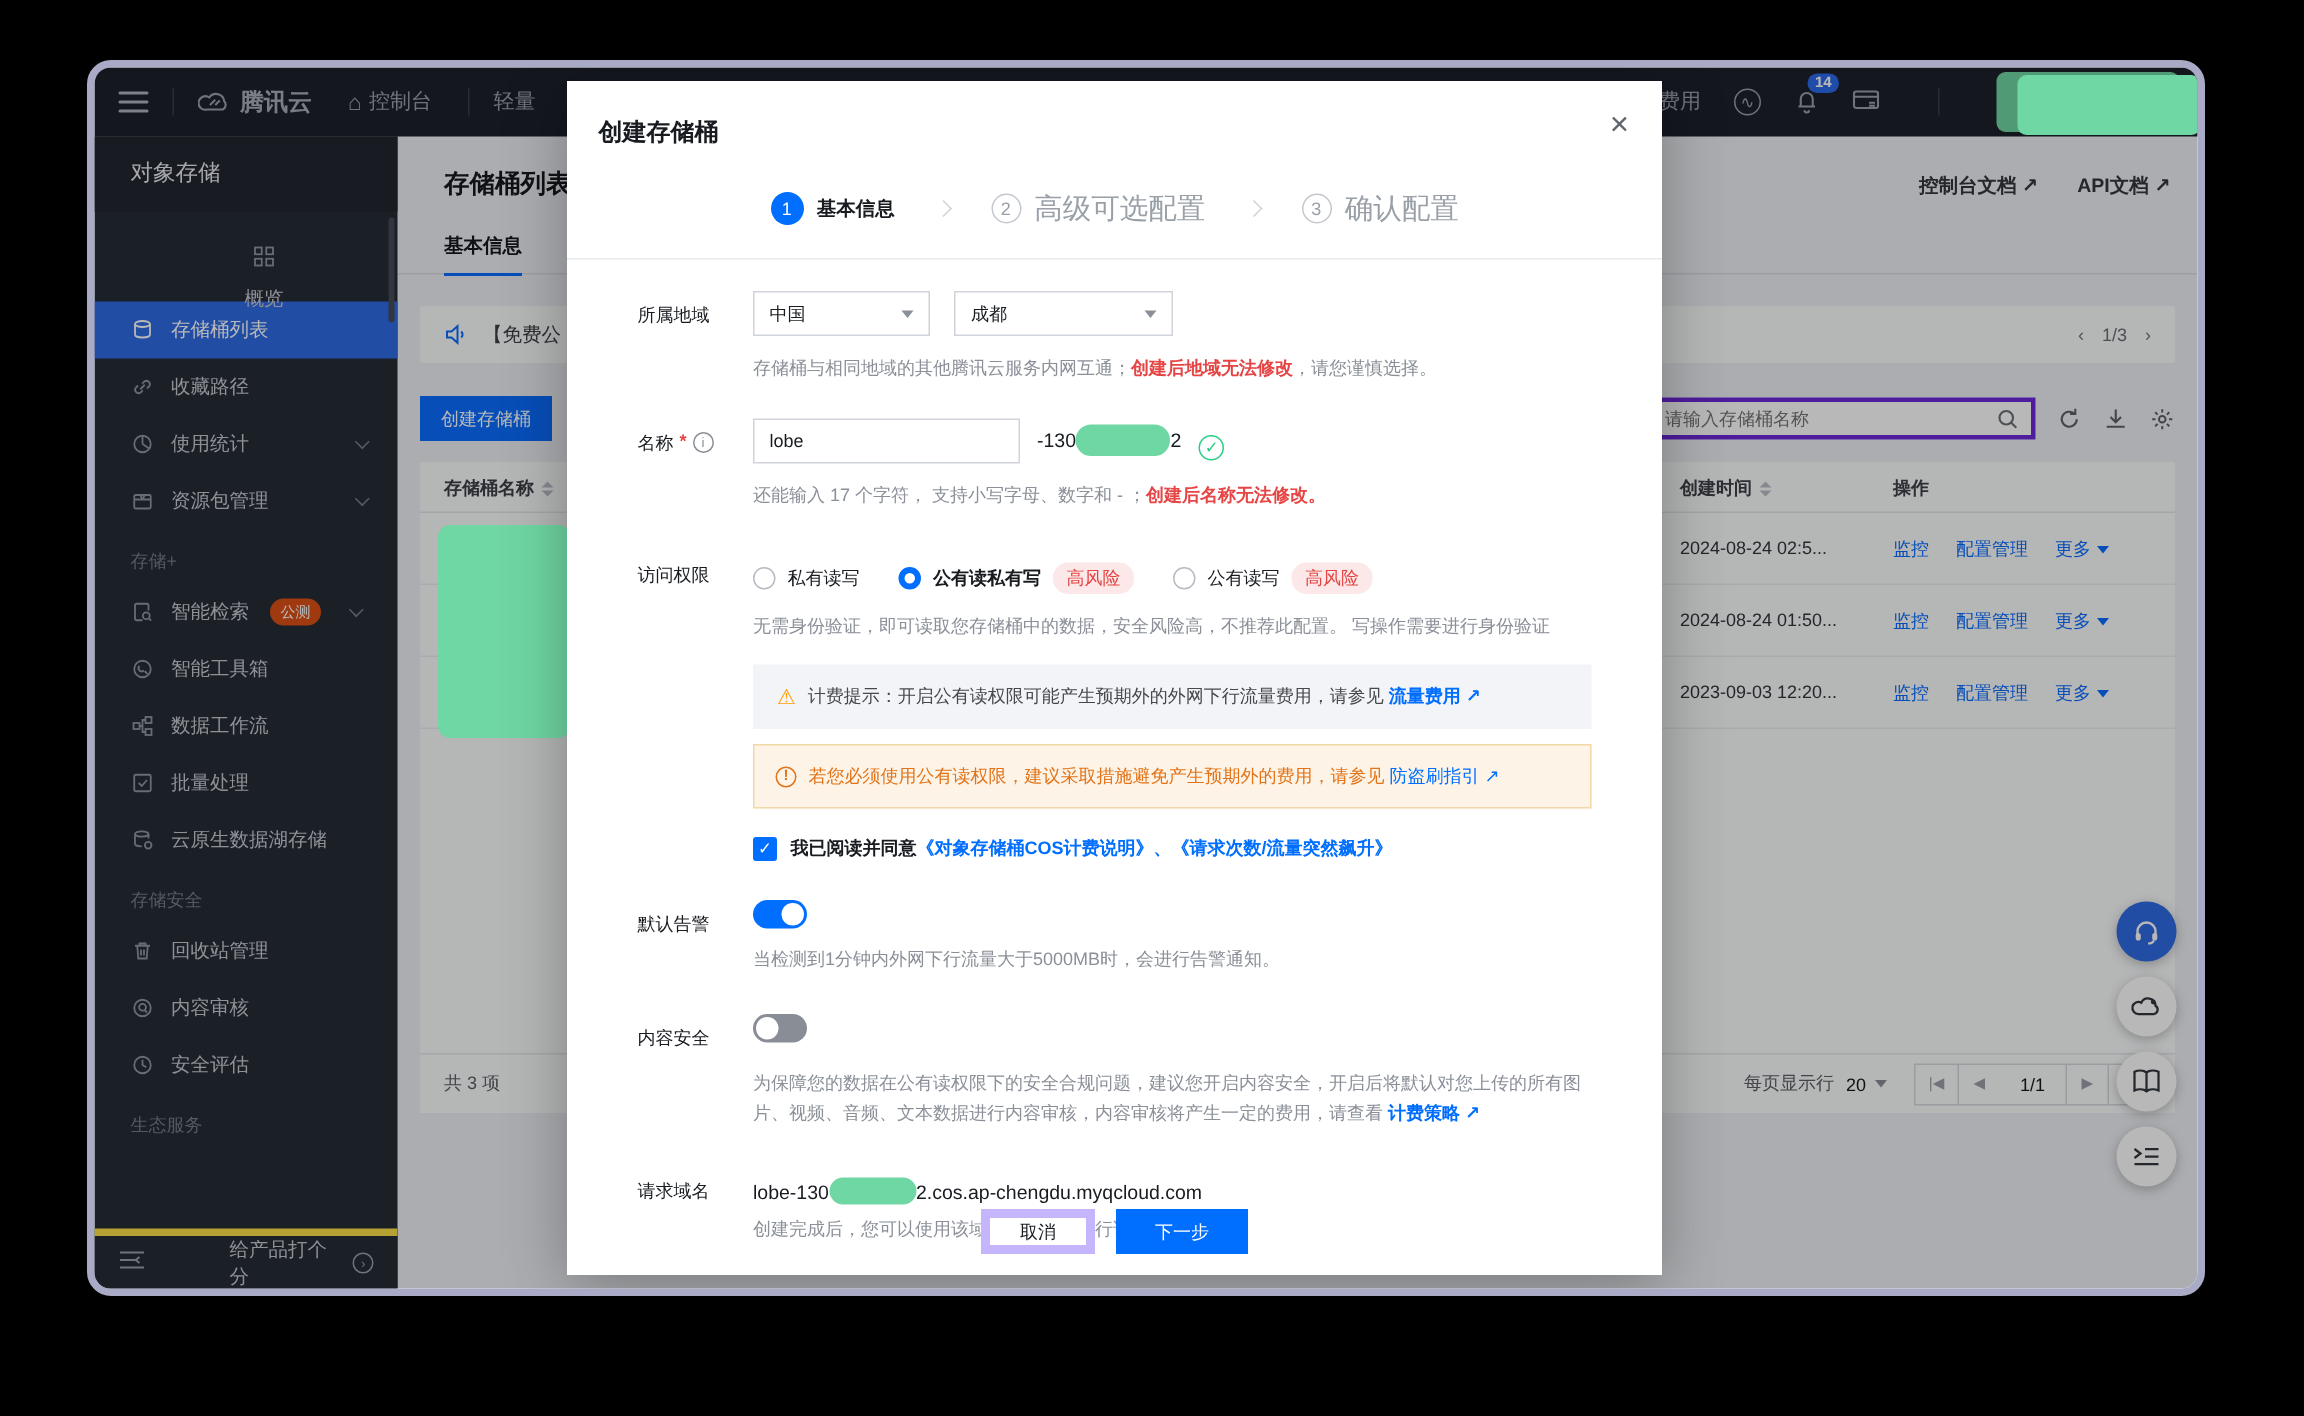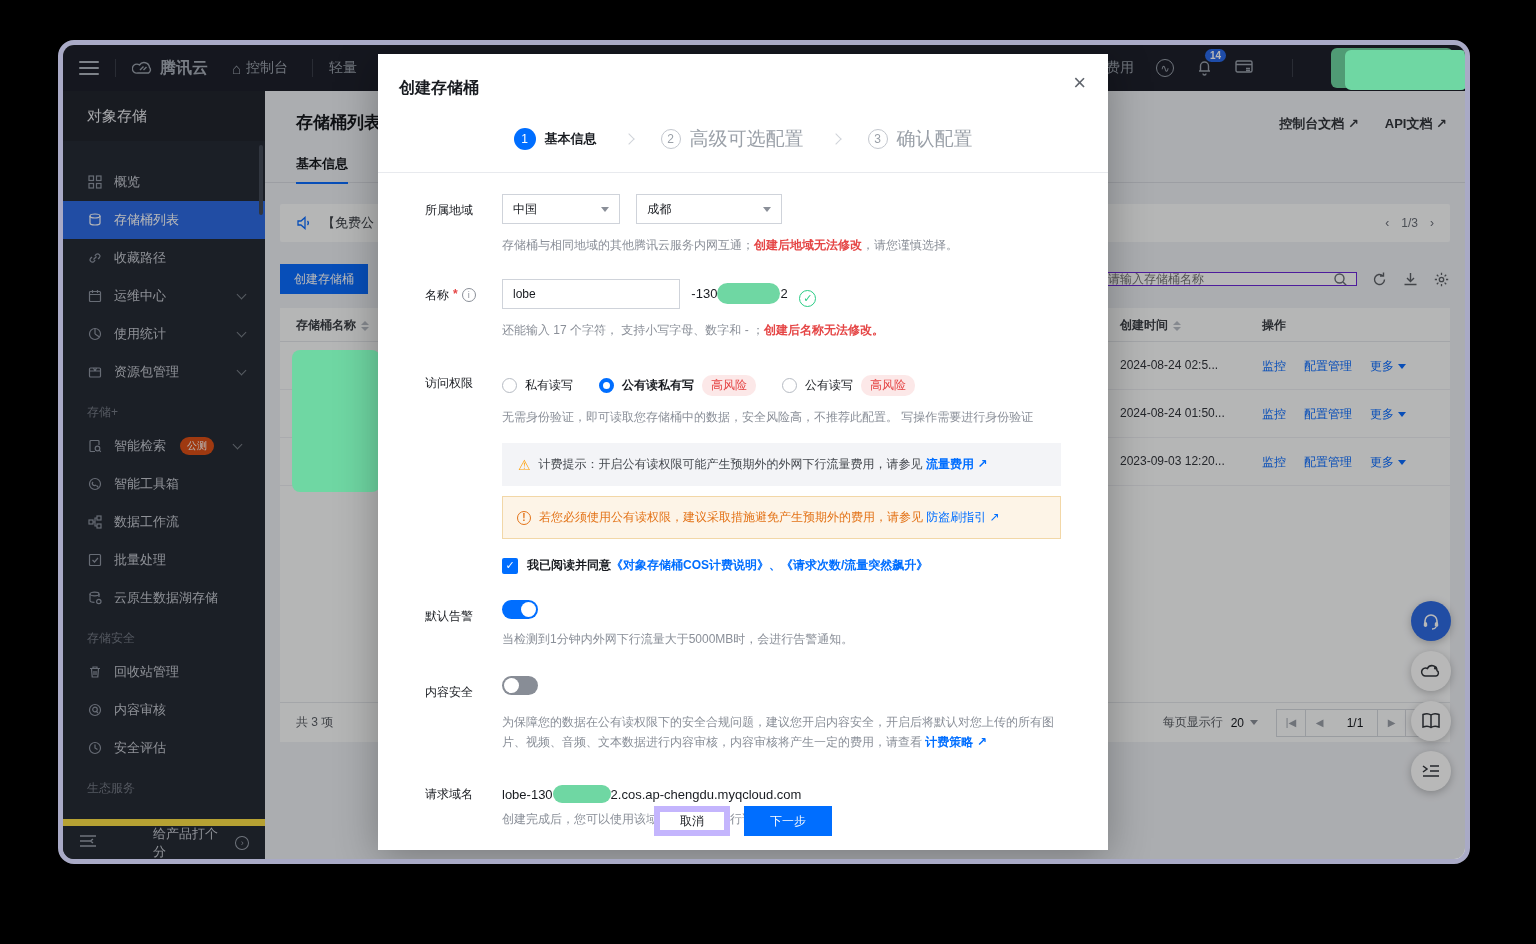--- a/index.html
+++ b/index.html
@@ -29,41 +29,41 @@
   .sb-scroll { position:absolute; right:2px; top:54px; width:4px; height:70px; background:#454b58; border-radius:2px; }
   .sb-item { height:38px; display:flex; align-items:center; padding-left:24px; font-size:13px; cursor:pointer; gap:12px; }
   .sb-item.active { background:#2f6be4; color:#fff; }
   .sb-item .sico { width:15px; height:15px; flex:none; display:flex; align-items:center; justify-content:center; }
   .sb-item .sico svg { stroke:#8f96a3; fill:none; stroke-width:1.2; }
   .sb-item.active .sico svg { stroke:#fff; }
   .sb-sec { height:36px; display:flex; align-items:flex-end; padding:0 0 6px 24px; font-size:12px; color:#767c87; }
   .chev-down { width:7px; height:7px; border-right:1.4px solid #7a8089; border-bottom:1.4px solid #7a8089;
                transform:rotate(45deg); margin-left:auto; margin-right:20px; margin-top:-4px; }
   .beta-badge { background:#dd4f17; color:#fff; font-size:10px; border-radius:9px; padding:2px 7px; margin-left:2px; }
-  .sb-foot { position:absolute; left:0; right:0; bottom:0; height:40px; border-top:7px solid #fde047;
+  .sb-foot { position:absolute; left:0; right:0; bottom:0; height:40px; border-top:5px solid #fde047;
              display:flex; align-items:center; padding:0 16px; font-size:13px; color:#c6cad2; background:#262b35;}
   .sb-foot .rate { margin-left:56px; display:flex; align-items:center; gap:6px; }
   .circ-arrow { width:14px; height:14px; border:1.3px solid #9aa1ac; border-radius:50%; display:inline-flex;
                 align-items:center; justify-content:center; font-size:9px; color:#9aa1ac; }
 
   
   .content { position:absolute; left:202px; top:46px; right:0; bottom:0; background:#eef0f4; z-index:4; }
   .page-head { position:absolute; left:31px; top:20px; font-size:17px; font-weight:bold; color:#15181d; }
   .doc-links { position:absolute; right:18px; top:24px; font-size:13px; color:#33363c; display:flex; gap:26px; }
   .doc-links span { cursor:pointer;font-weight:bold; }
   .tabrow { position:absolute; left:0; top:58px; right:0; height:34px; border-bottom:1px solid #d9dce2; }
   .tab-active { position:absolute; left:31px; top:6px; font-size:13px; font-weight:bold; color:#15181d;
                 padding-bottom:9px; border-bottom:2px solid #0a6cff; }
   .noticebar { position:absolute; left:15px; right:15px; top:113px; height:38px; background:#fbfcfd; border-radius:2px;
                display:flex; align-items:center; padding:0 16px; font-size:13px; color:#3c4046; }
   .npager { margin-left:auto; display:flex; align-items:center; gap:12px; color:#6a6f77; font-size:12px; }
   .toolbar { position:absolute; left:15px; right:15px; top:172px; height:32px; display:flex; align-items:center; }
   .btn-create { height:30px; padding:0 14px; background:#0a6cff; color:#fff; border:none; font-size:12px; cursor:pointer; }
   .search-wrap { margin-left:auto; display:flex; align-items:center; gap:14px; }
-  .search-box { width:258px; height:14px; background:#fff; border:1px solid #6d28d9; display:flex; align-items:center; padding:0 8px; }
+  .search-box { width:258px; height:28px; background:#fff; border:3px solid #6d28d9; display:flex; align-items:center; padding:0 8px; }
   .search-box input { border:none; outline:none; flex:1; font-size:12px; color:#333; background:transparent; }
   .tool-ic { cursor:pointer; display:flex; }
   .card { position:absolute; left:15px; right:15px; top:217px; height:434px; background:#fbfcfd; font-size:12px; color:#33363c; }
   .thead { position:relative; height:34px; border-bottom:1px solid #e3e6ea; font-weight:bold; color:#3c4046; }
   .th-name { position:absolute; left:16px; top:9px; display:flex; gap:5px; align-items:center;}
   .th-created { position:absolute; left:840px; top:9px; display:flex; gap:5px; align-items:center;}
   .th-ops { position:absolute; left:982px; top:9px; }
   .trow { position:relative; height:48px; border-bottom:1px solid #eceef2; }
   .td-created { position:absolute; left:840px; top:16px; color:#33363c; }
   .td-ops { position:absolute; left:982px; top:16px; display:flex; gap:18px; color:#0a6cff; }
@@ -201,21 +201,21 @@
       </span>
       <div class="tdivider"></div>
       <div class="avatar-mask"></div>
     </div>
   </div>
 
   <div class="sidebar">
     <div class="sb-head">对象存储</div>
     <div class="sb-scroll"></div>
 
-    <div class="sb-item" style="margin-top:22px;">
+    <div class="sb-item" style="margin-top:22px;flex-direction:column;">
       <span class="sico">
             <svg width="14" height="14" viewBox="0 0 14 14">
               <rect x="1" y="1" width="4.5" height="4.5"></rect>
               <rect x="8.5" y="1" width="4.5" height="4.5"></rect>
               <rect x="1" y="8.5" width="4.5" height="4.5"></rect>
               <rect x="8.5" y="8.5" width="4.5" height="4.5"></rect>
             </svg>
           </span>
       <span>概览</span>
     </div>
@@ -228,30 +228,20 @@
           </span>
       <span>存储桶列表</span>
     </div>
     <div class="sb-item">
       <span class="sico">
             <svg width="14" height="14" viewBox="0 0 14 14">
               <path d="M5.5 8.5 l3-3 M4 6 l-1.5 1.5 a2.3 2.3 0 0 0 3.2 3.2 L7.2 9.2 M10 8 l1.5-1.5 a2.3 2.3 0 0 0-3.2-3.2 L6.8 4.8"></path>
             </svg>
           </span>
       <span>收藏路径</span>
-    </div>
-    <div class="sb-item">
-      <span class="sico">
-            <svg width="14" height="14" viewBox="0 0 14 14">
-              <rect x="1.5" y="2.5" width="11" height="10" rx="1"></rect>
-              <path d="M1.5 5.5 h11 M4.5 1 v3 M9.5 1 v3"></path>
-            </svg>
-          </span>
-      <span>运维中心</span>
-      <span class="chev-down"></span>
     </div>
     <div class="sb-item">
       <span class="sico">
             <svg width="14" height="14" viewBox="0 0 14 14">
               <circle cx="7" cy="7" r="5.5"></circle>
               <path d="M7 7 V1.5 M7 7 L11.5 10"></path>
             </svg>
           </span>
       <span>使用统计</span>
       <span class="chev-down"></span>

